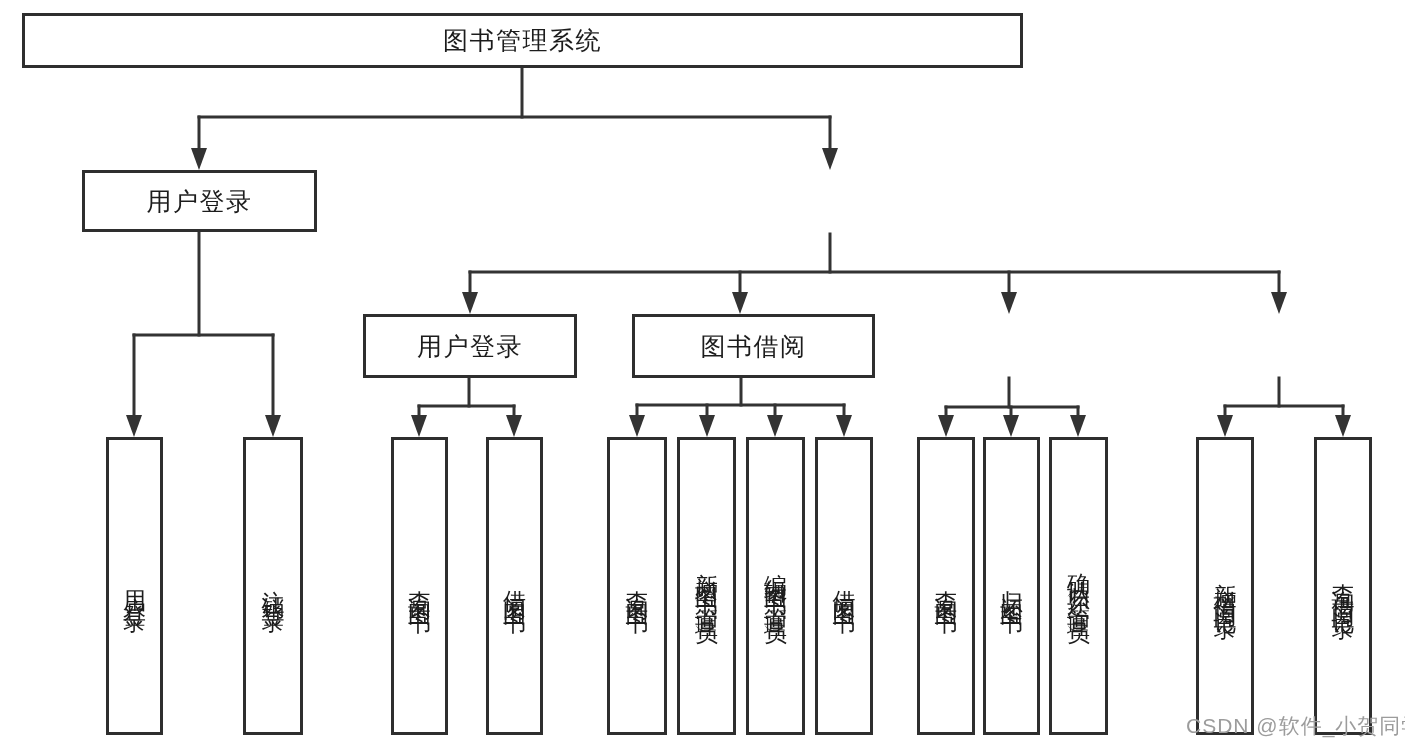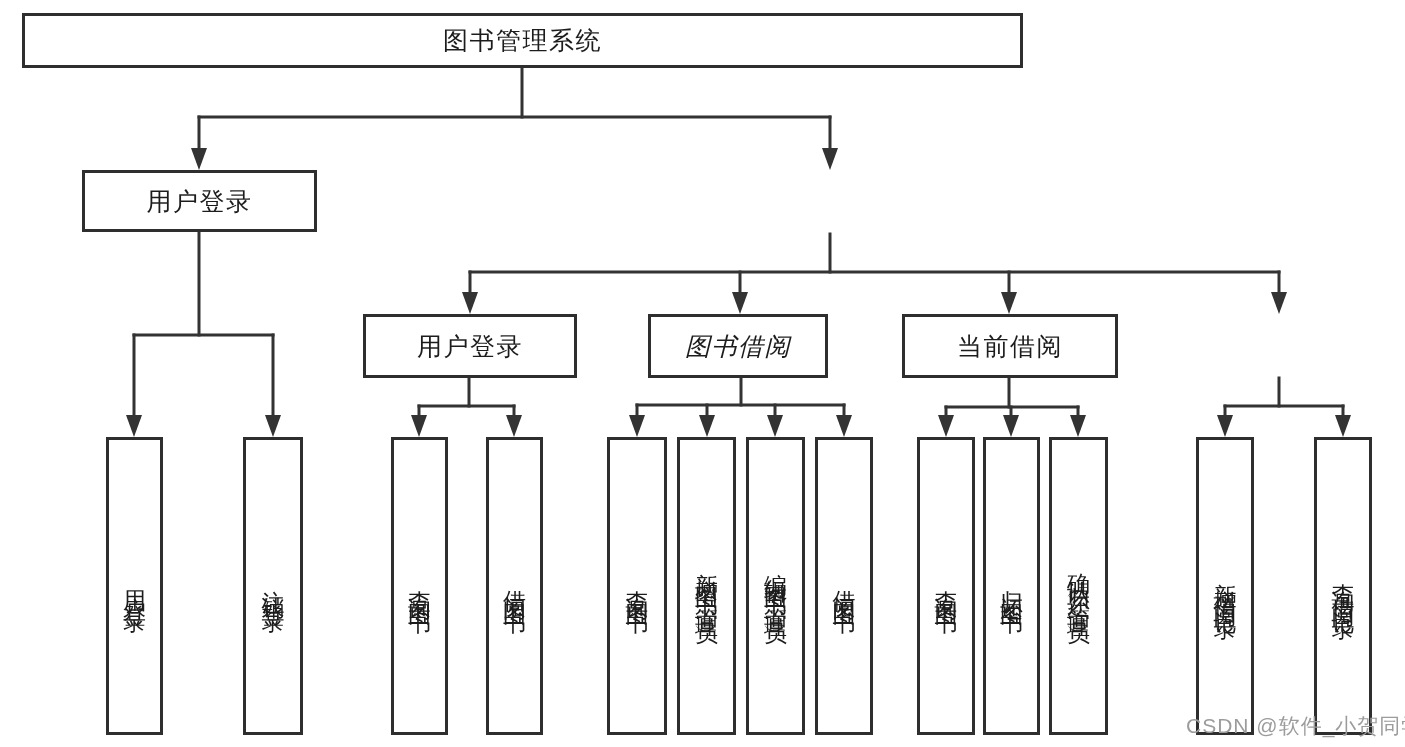--- a/index.html
+++ b/index.html
@@ -136,25 +136,22 @@
     <span class="lbl">图书管理系统</span>
   </div>
 
   <div class="node h" style="left:82px; top:170px; width:235px; height:62px;">
     <span class="lbl">用户登录</span>
   </div>
 
   <div class="node h" style="left:363px; top:314px; width:214px; height:64px;">
     <span class="lbl">用户登录</span>
   </div>
-  <div class="node h" style="left:648px; top:314px; width:180px; height:64px;font-style:italic;">
+  <div class="node h" style="left:632px; top:314px; width:243px; height:64px;">
     <span class="lbl">图书借阅</span>
-  </div>
-  <div class="node h" style="left:902px; top:314px; width:216px; height:64px;">
-    <span class="lbl">当前借阅</span>
   </div>
 
   <div class="node v" style="left:106px; top:437px; width:57px; height:298px;">
     <span class="lbl">用户登录</span>
   </div>
   <div class="node v" style="left:243px; top:437px; width:60px; height:298px;">
     <span class="lbl">注销登录</span>
   </div>
 
   <div class="node v" style="left:391px; top:437px; width:57px; height:298px;">

